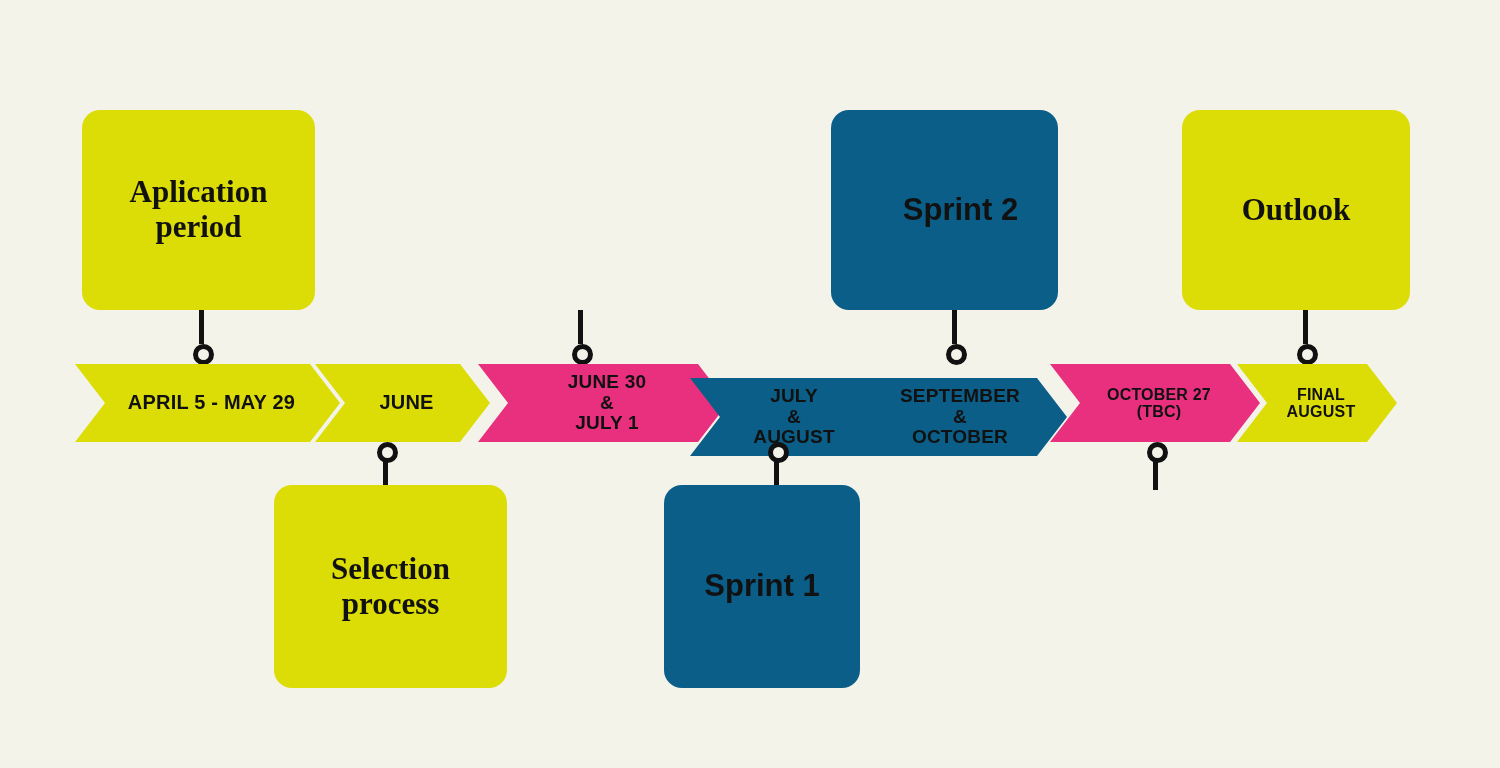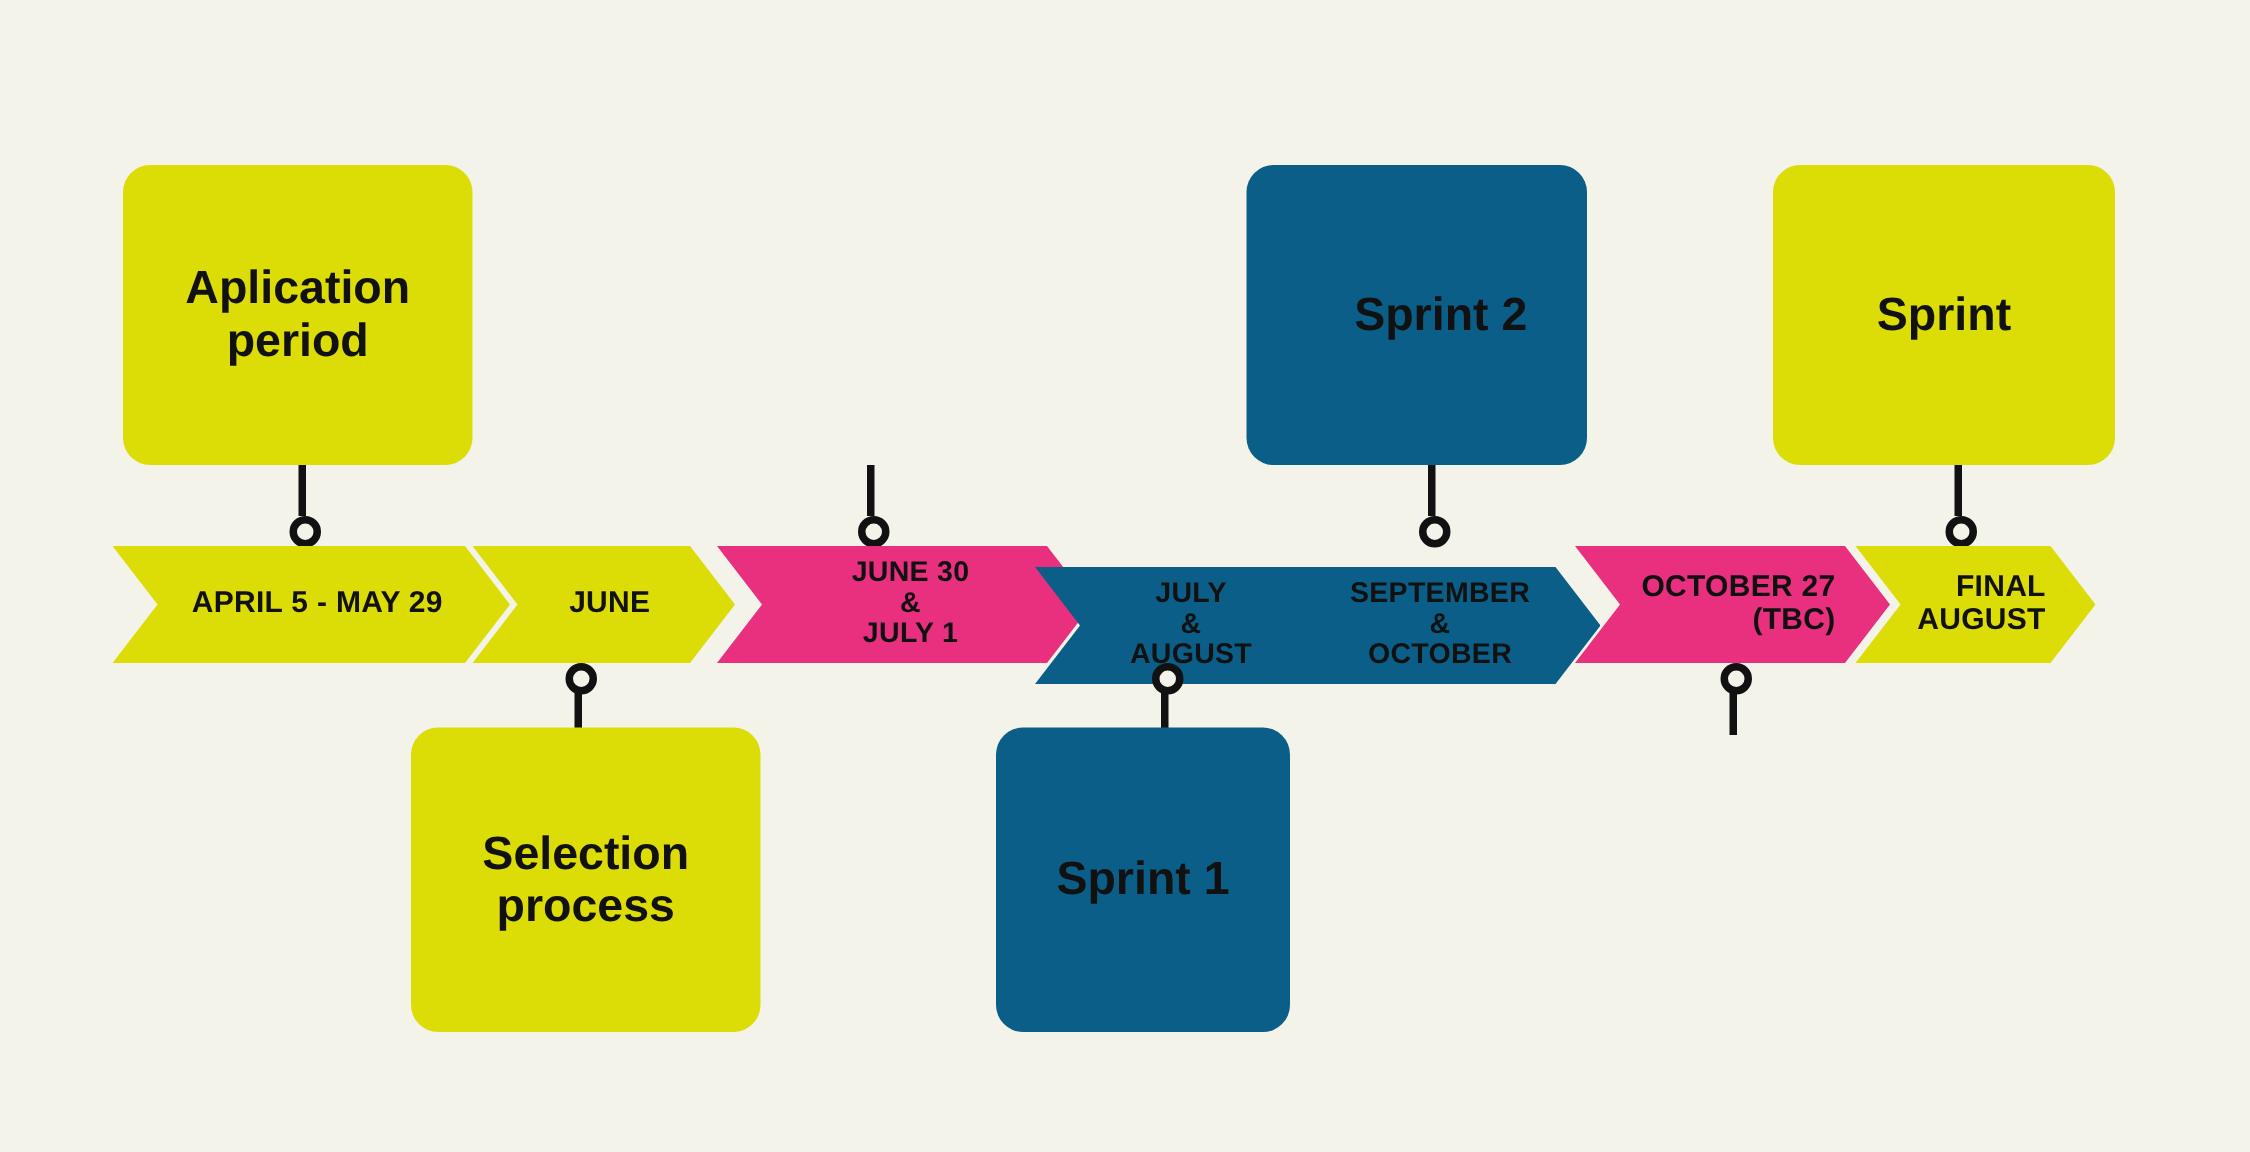--- a/index.html
+++ b/index.html
@@ -30,21 +30,21 @@
     justify-content: center;
     text-align: center;
     color: #111111;
     font-weight: bold;
     font-size: 31px;
     line-height: 1.12;
     box-sizing: border-box;
     padding: 8px 12px;
     white-space: pre-line;
   }
-  .card.yellow { background: #dcdc06; }
+  .card.yellow { background: #dcdc06; font-family: Liberation Serif, serif; }
   .card.pink   { background: #e8307f; }
   .card.teal   { background: #0b5e88; }
 
   
   .connector {
     position: absolute;
     width: 20px;
   }
   .connector .stem {
     position: absolute;
@@ -95,40 +95,40 @@
     color: #111111;
     font-weight: bold;
     font-size: 20px;
     line-height: 1.08;
     text-align: center;
     letter-spacing: 0.2px;
     white-space: pre-line;
     padding-left: 18px;
     padding-right: 10px;
   }
-  .chevron.two-line .clabel { font-size: 20px; text-align: right; }
+  .chevron.two-line .clabel { font-size: 16px; }
   .chevron.three-line .clabel { font-size: 19px; }
 </style>
 </head>
 <body>
 
 <div id="stage">
 
   <div class="card yellow" style="left:82px; top:110px; width:233px; height:200px;">
     <span>Aplication
 period</span>
   </div>
 
 
   <div class="card teal" style="left:831px; top:110px; width:227px; height:200px;padding-left:44px;">
     <span>Sprint 2</span>
   </div>
 
   <div class="card yellow" style="left:1182px; top:110px; width:228px; height:200px;">
-    <span>Sprint</span>
+    <span>Outlook</span>
   </div>
 
   <div class="connector down" style="left:191px; top:310px; height:55px;">
     <span class="stem" style="height:34px;"></span>
     <span class="ring"></span>
   </div>
 
   <div class="connector down" style="left:570px; top:310px; height:55px;">
     <span class="stem" style="height:34px;"></span>
     <span class="ring"></span>

